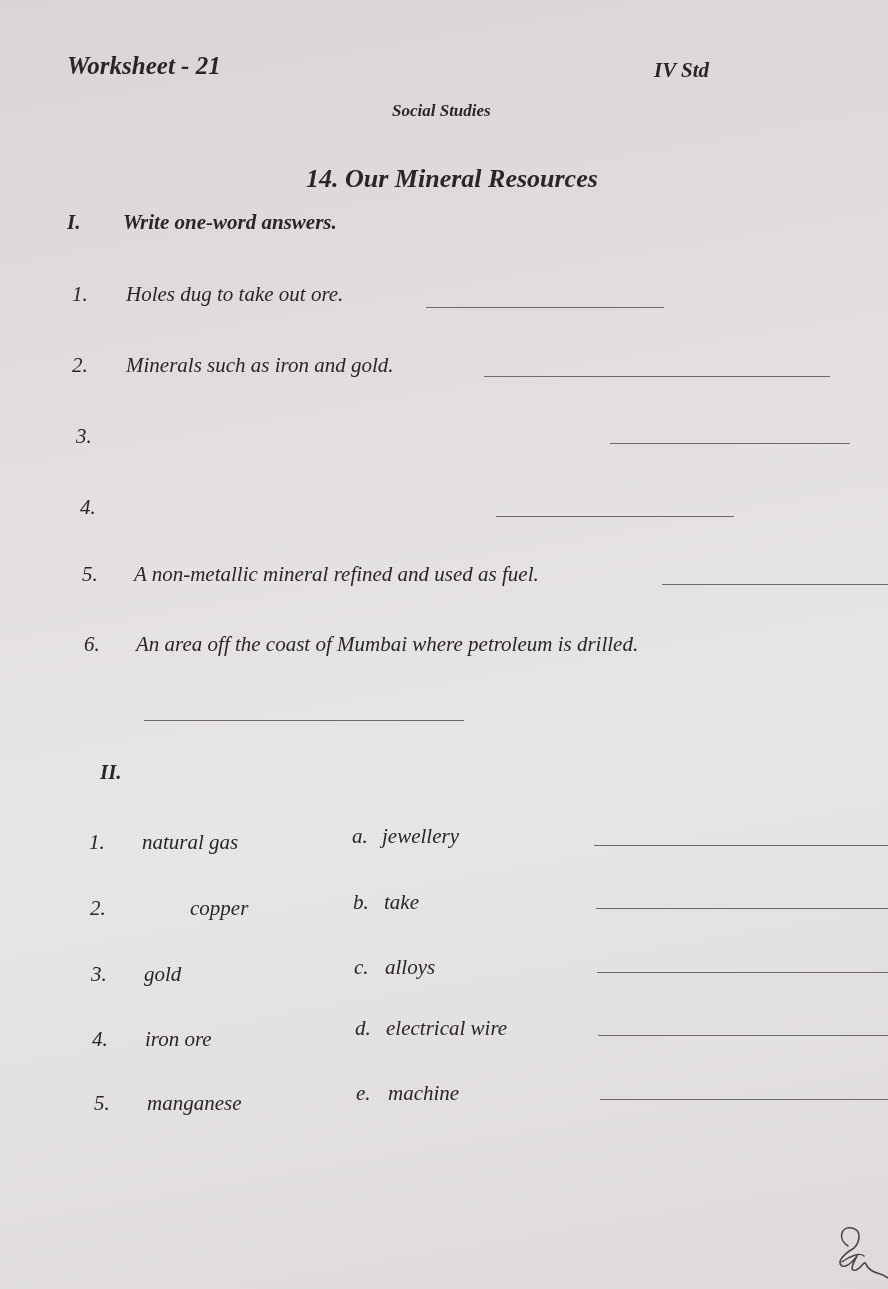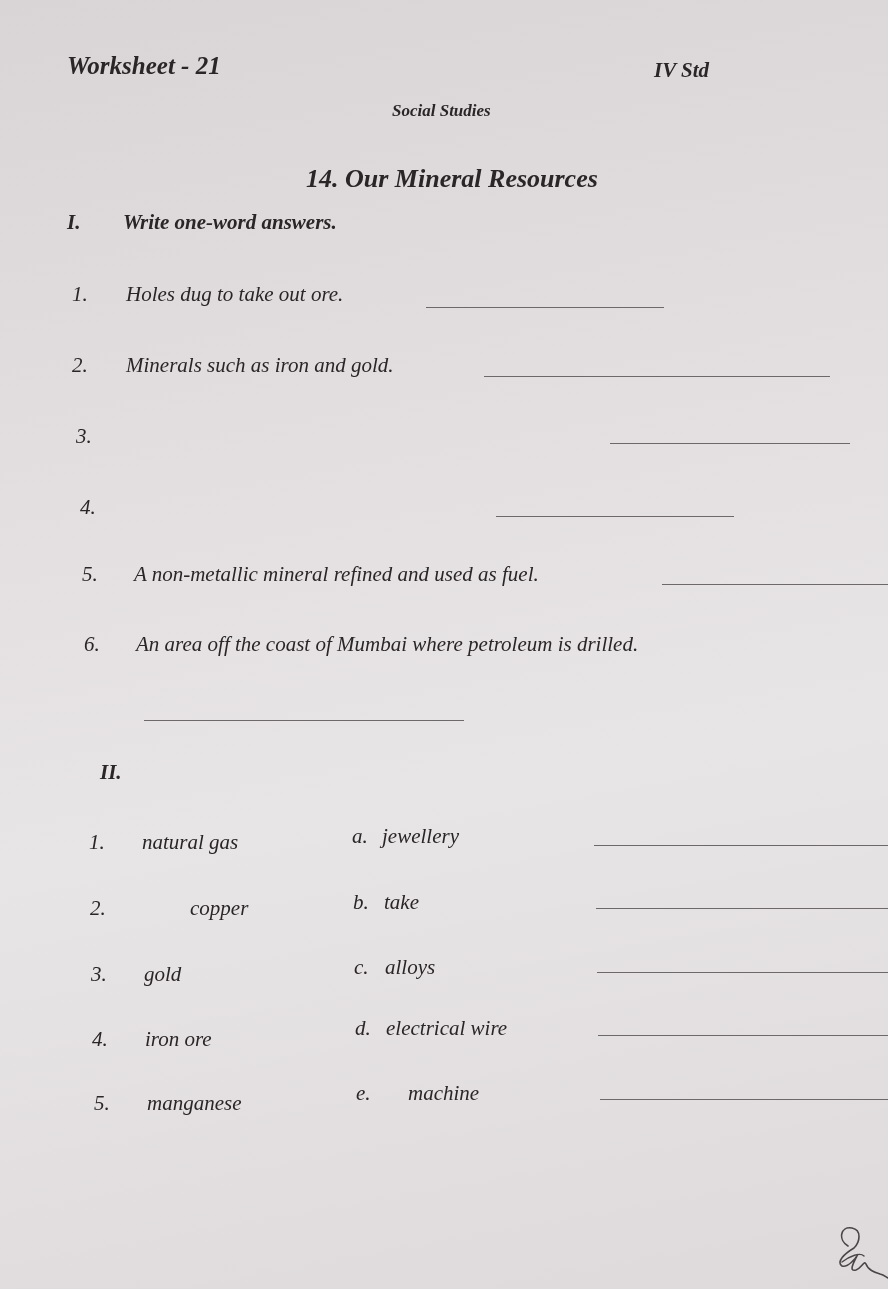--- a/index.html
+++ b/index.html
@@ -92,21 +92,21 @@
 
   <div class="abs q-text" style="left:92px; top:1027px;">4.</div>
   <div class="abs q-text" style="left:145px; top:1027px;">iron ore</div>
   <div class="abs q-text" style="left:355px; top:1016px;">d.</div>
   <div class="abs q-text" style="left:386px; top:1016px;">electrical wire</div>
   <div class="blank" style="left:598px; top:1035px; width:290px;"></div>
 
   <div class="abs q-text" style="left:94px; top:1091px;">5.</div>
   <div class="abs q-text" style="left:147px; top:1091px;">manganese</div>
   <div class="abs q-text" style="left:356px; top:1081px;">e.</div>
-  <div class="abs q-text" style="left:388px; top:1081px;margin-left:20px;">machine</div>
+  <div class="abs q-text" style="left:388px; top:1081px;">machine</div>
   <div class="blank" style="left:600px; top:1099px; width:288px;"></div>
 
 
   <svg class="signature" viewBox="0 0 58 60">
     <path d="M18 24 C 8 18, 10 4, 22 6 C 32 8, 30 20, 24 26 M 24 26 C 14 32, 6 40, 12 44 C 18 46, 26 36, 28 32 C 24 40, 18 50, 26 48 C 32 46, 34 38, 36 42 C 38 48, 44 50, 50 52 C 54 53, 56 55, 58 56" fill="none" stroke="#4a4647" stroke-width="1.6" stroke-linecap="round"></path>
     <path d="M12 40 C 20 34, 30 30, 34 34" fill="none" stroke="#4a4647" stroke-width="1.4" stroke-linecap="round"></path>
   </svg>
 
 </div>
 

